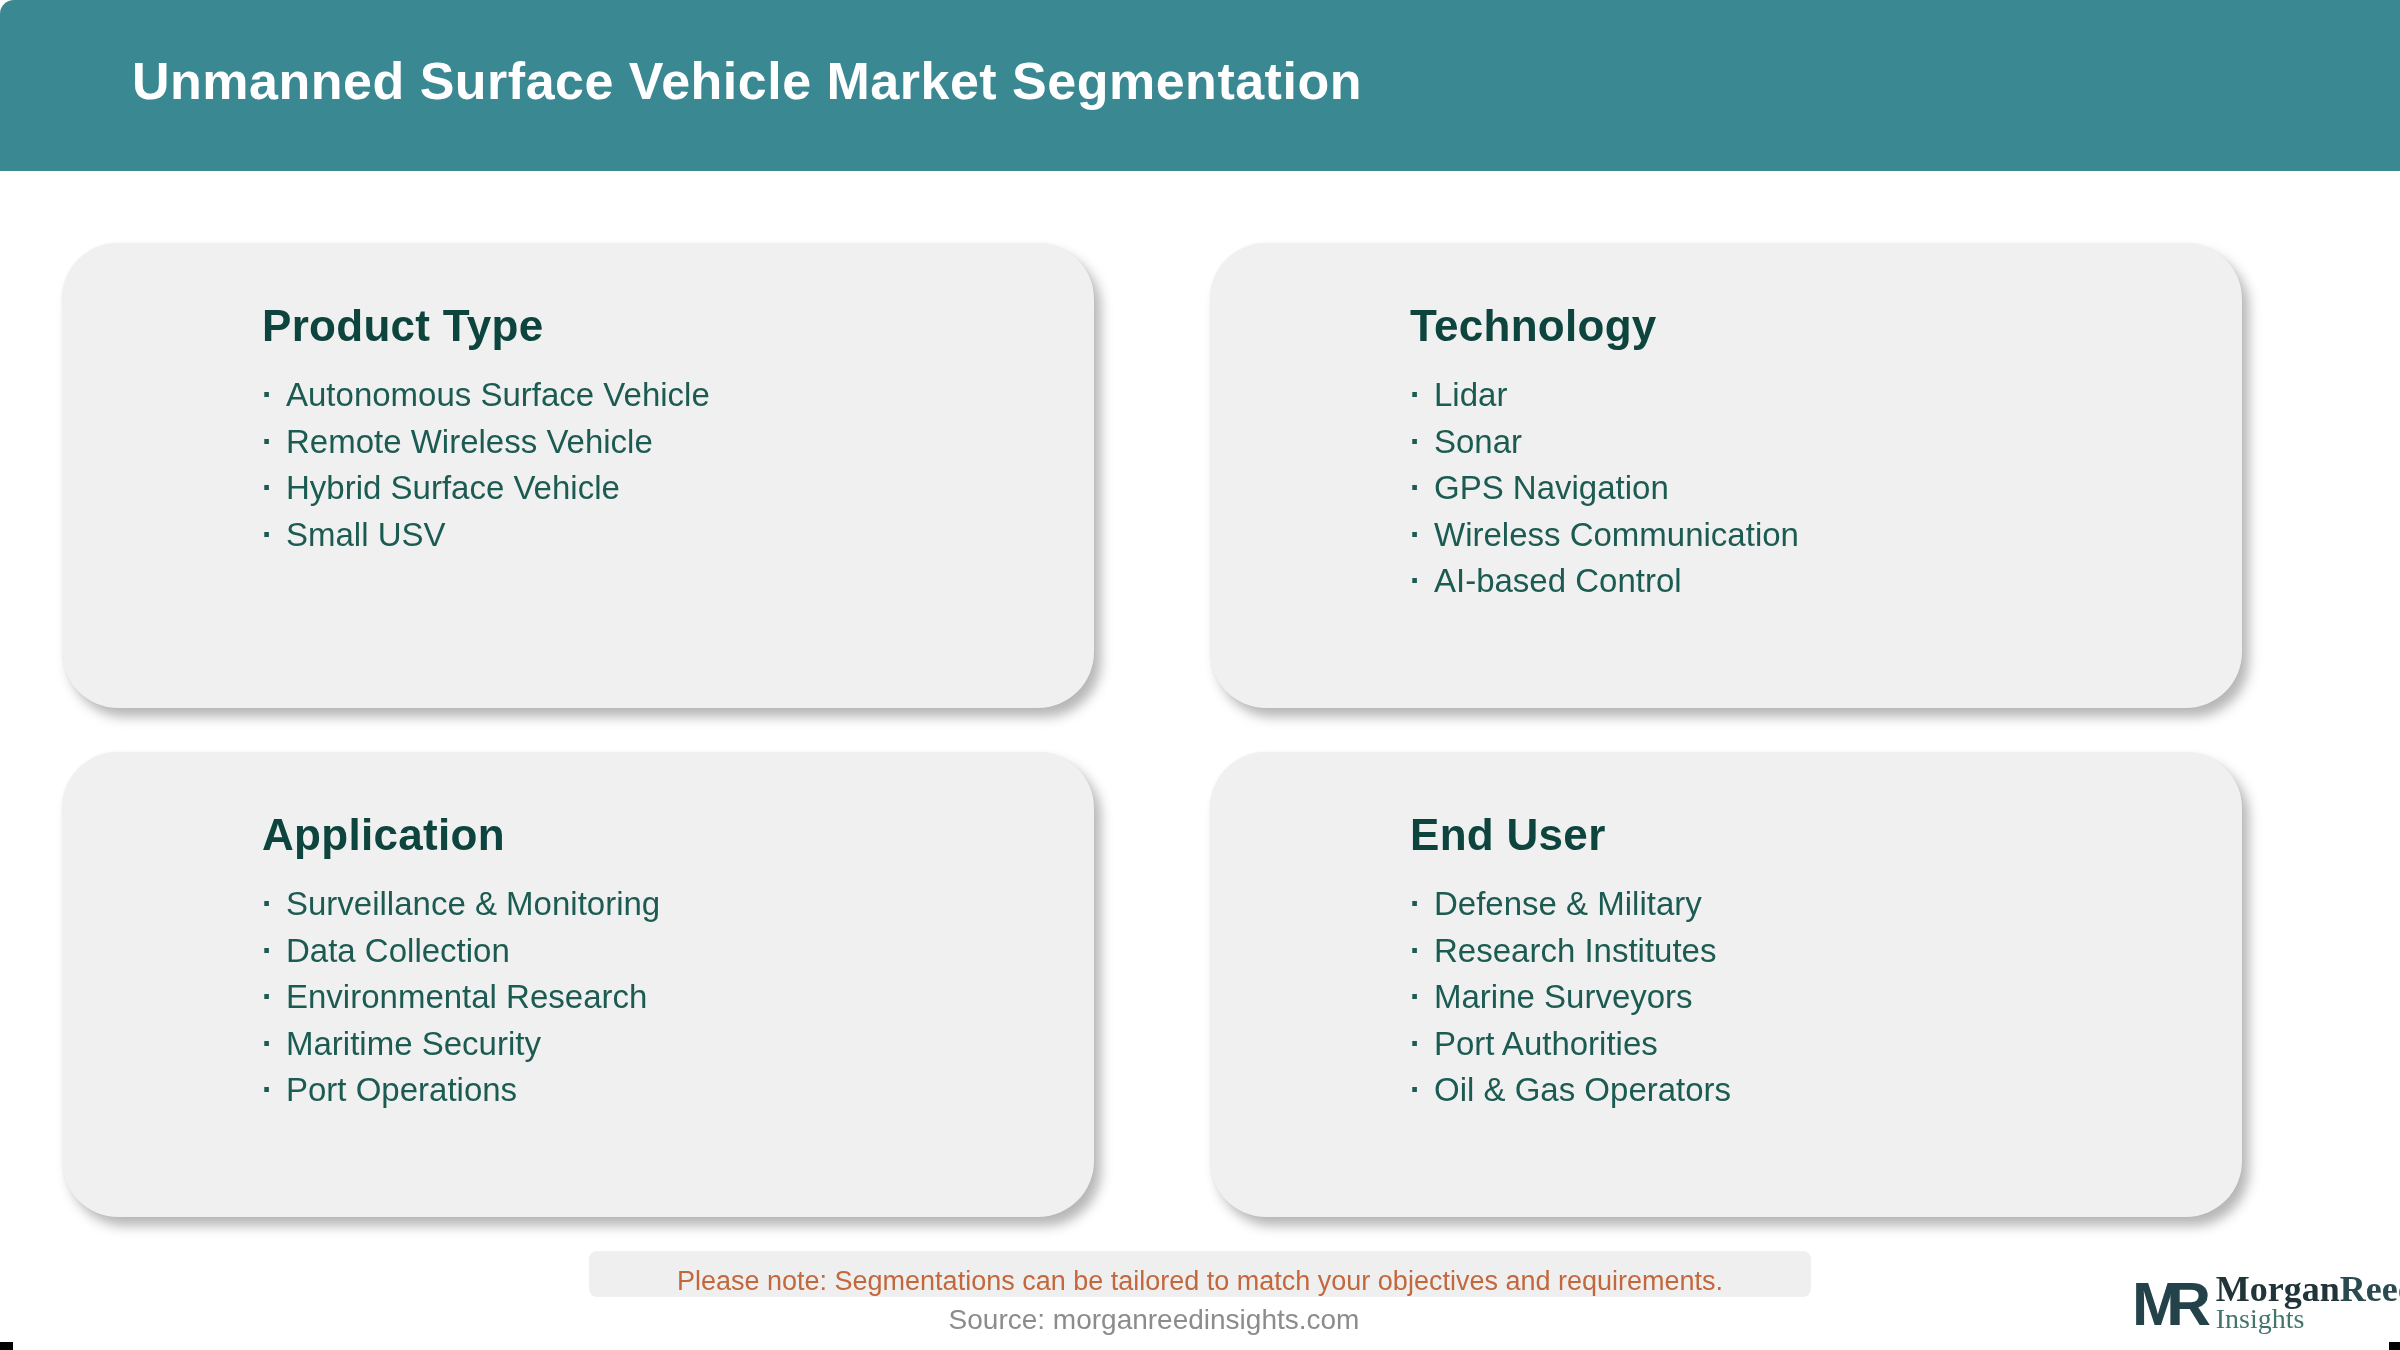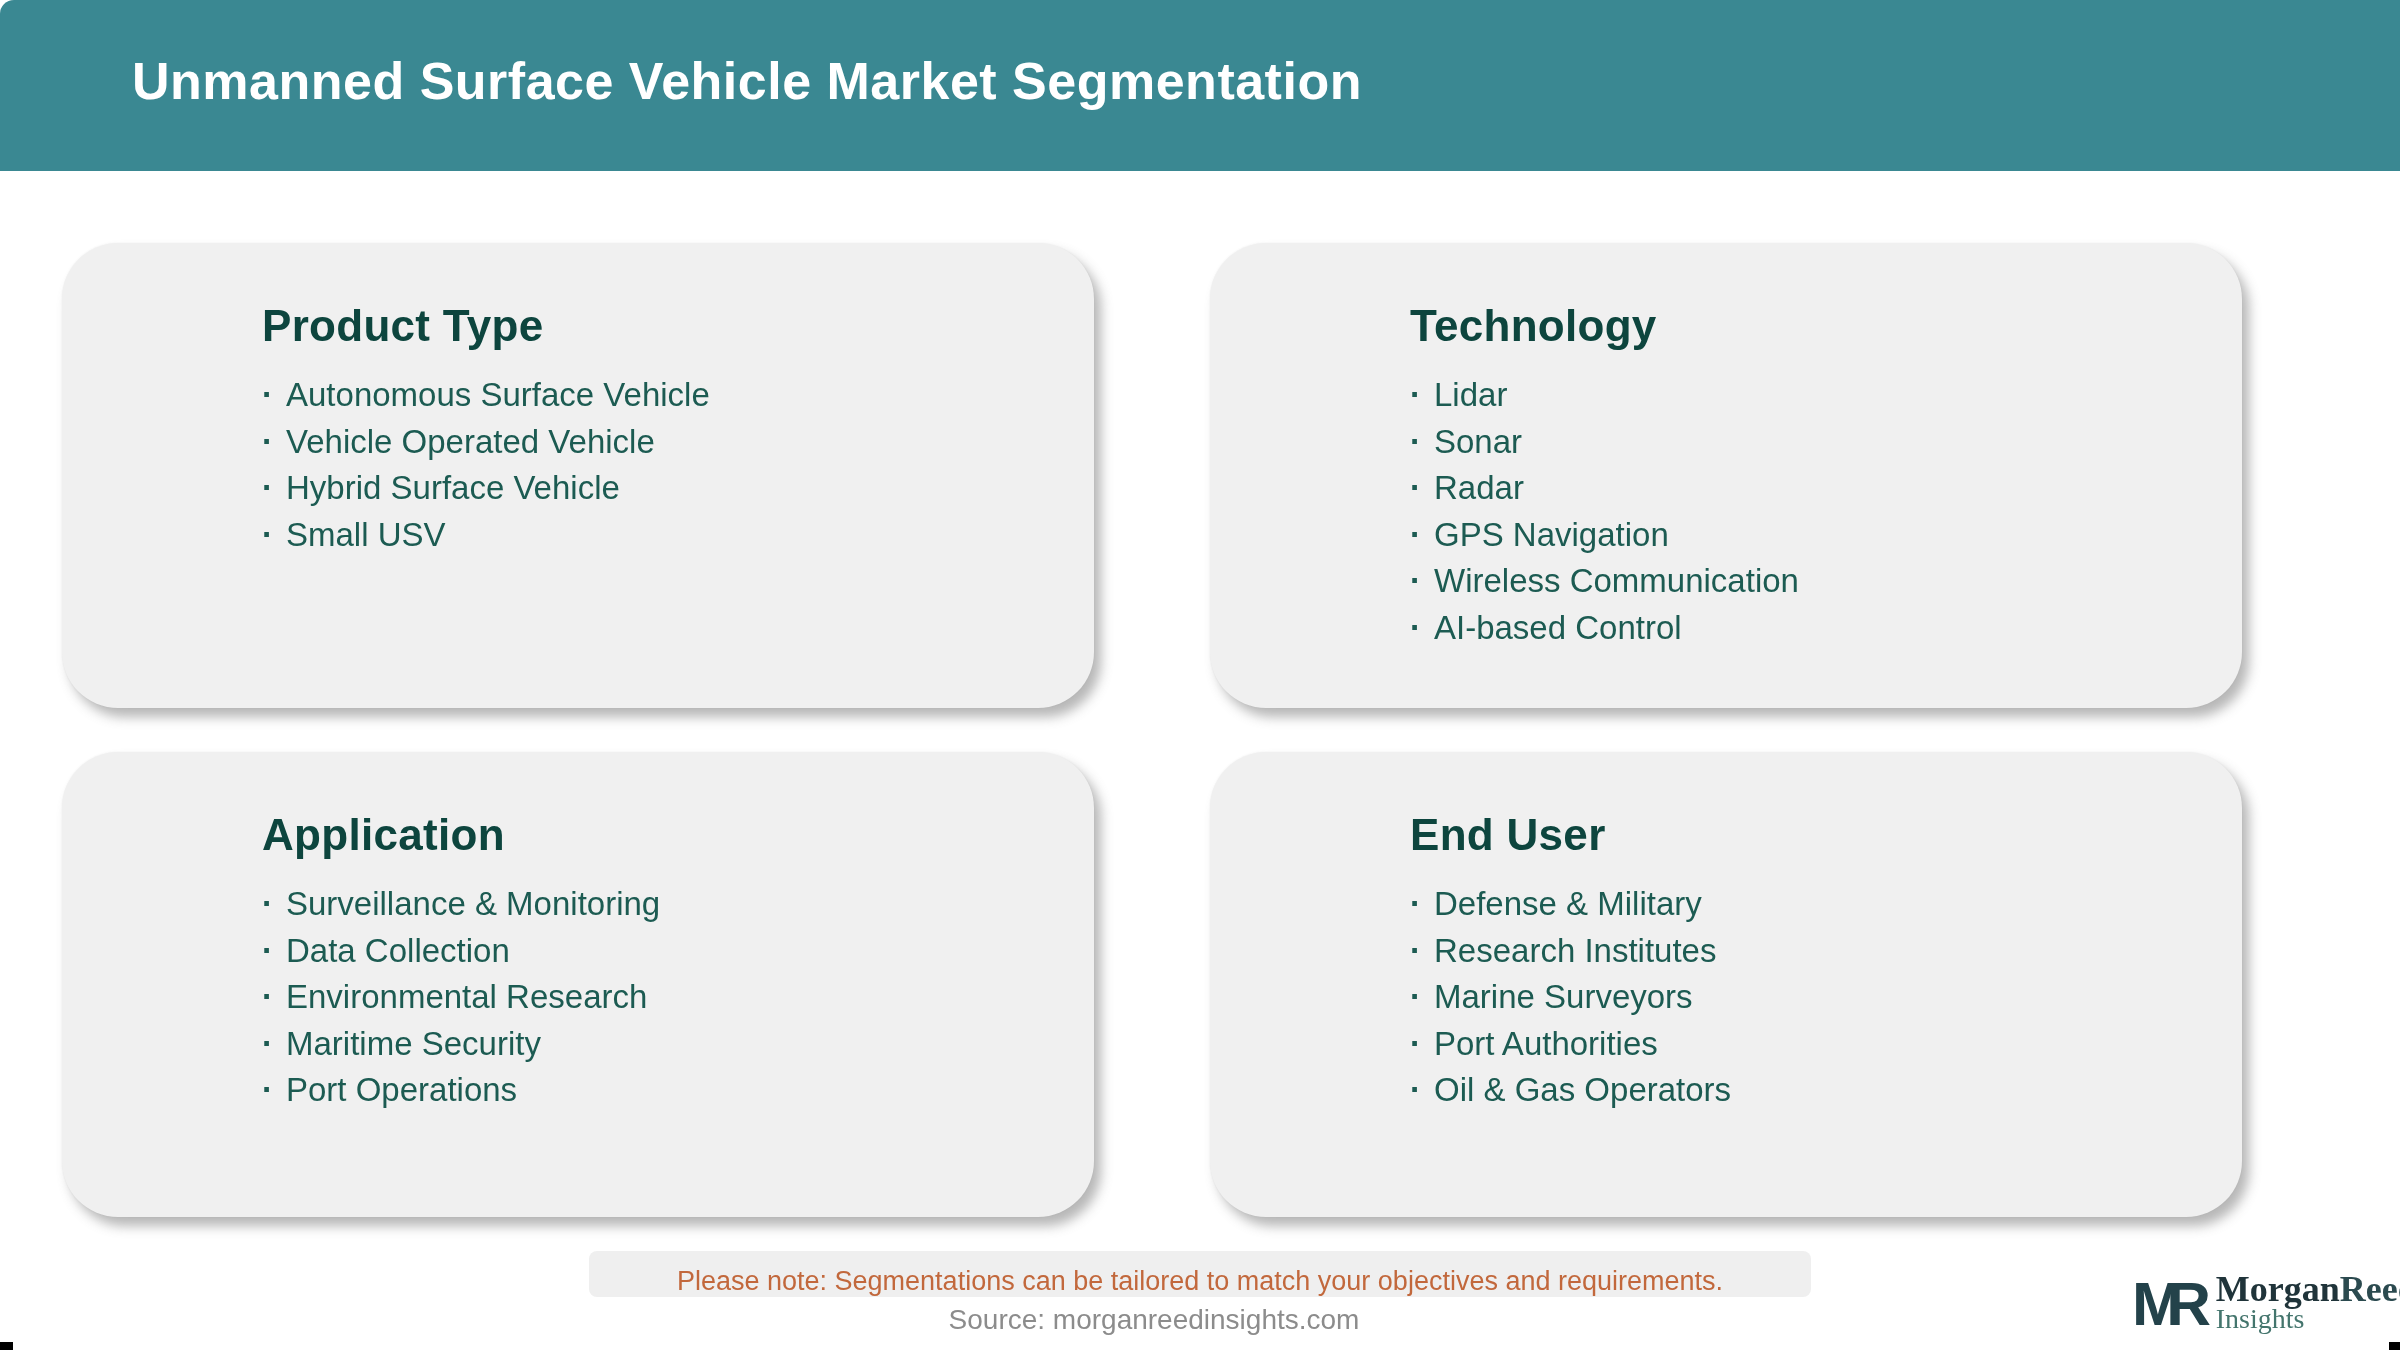--- a/index.html
+++ b/index.html
@@ -138,32 +138,31 @@
 <div class="canvas">
 
   <div class="header">
     <div class="header-title">Unmanned Surface Vehicle Market Segmentation</div>
   </div>
 
   <div class="card card-1">
     <div class="card-title">Product Type</div>
     <ul class="card-list">
         <li><span class="bullet">·</span><span>Autonomous Surface Vehicle</span></li>
-        <li><span class="bullet">·</span><span>Vehicle Operated Vehicle</span></li>
+        <li><span class="bullet">·</span><span>Remote Wireless Vehicle</span></li>
         <li><span class="bullet">·</span><span>Hybrid Surface Vehicle</span></li>
         <li><span class="bullet">·</span><span>Small USV</span></li>
       </ul>
   </div>
 
   <div class="card card-2">
     <div class="card-title">Technology</div>
     <ul class="card-list">
         <li><span class="bullet">·</span><span>Lidar</span></li>
         <li><span class="bullet">·</span><span>Sonar</span></li>
-        <li><span class="bullet">·</span><span>Radar</span></li>
         <li><span class="bullet">·</span><span>GPS Navigation</span></li>
         <li><span class="bullet">·</span><span>Wireless Communication</span></li>
         <li><span class="bullet">·</span><span>AI-based Control</span></li>
       </ul>
   </div>
 
   <div class="card card-3">
     <div class="card-title">Application</div>
     <ul class="card-list">
         <li><span class="bullet">·</span><span>Surveillance &amp; Monitoring</span></li>

